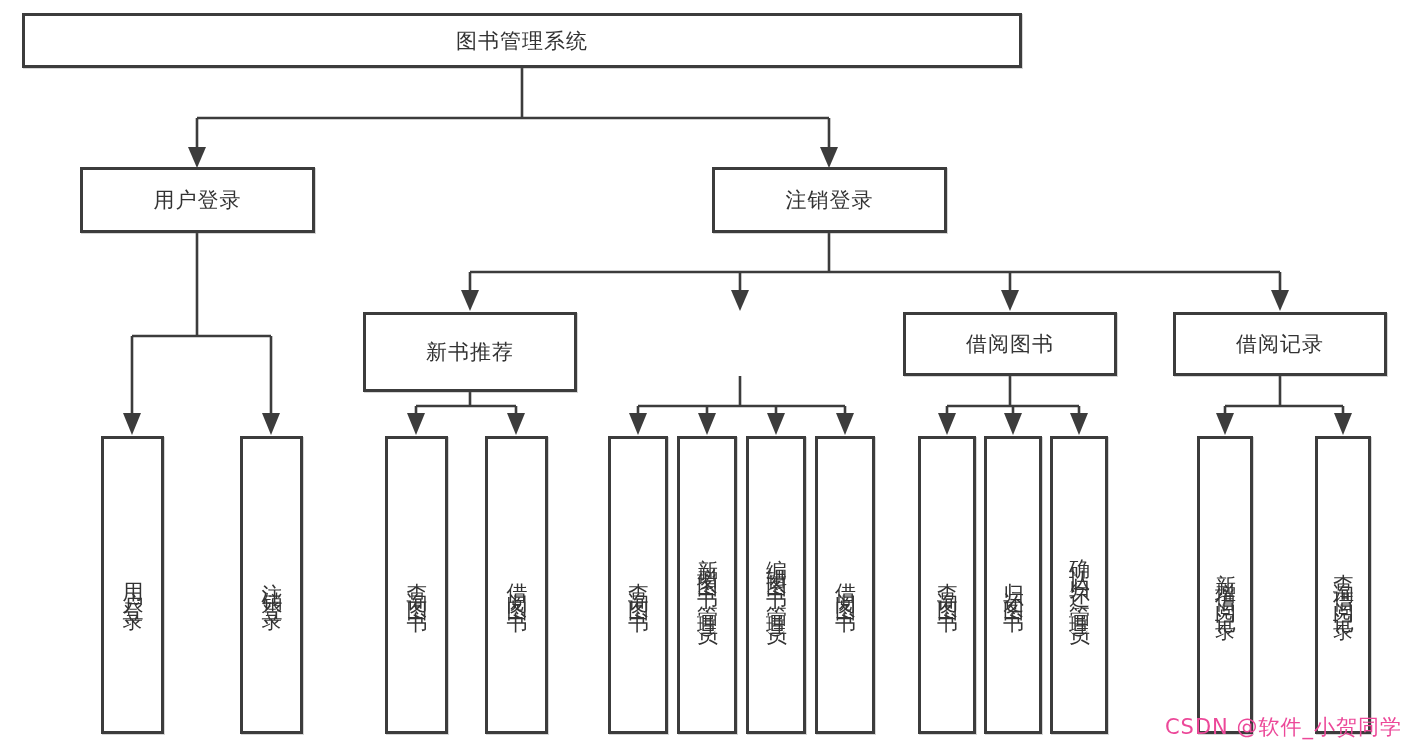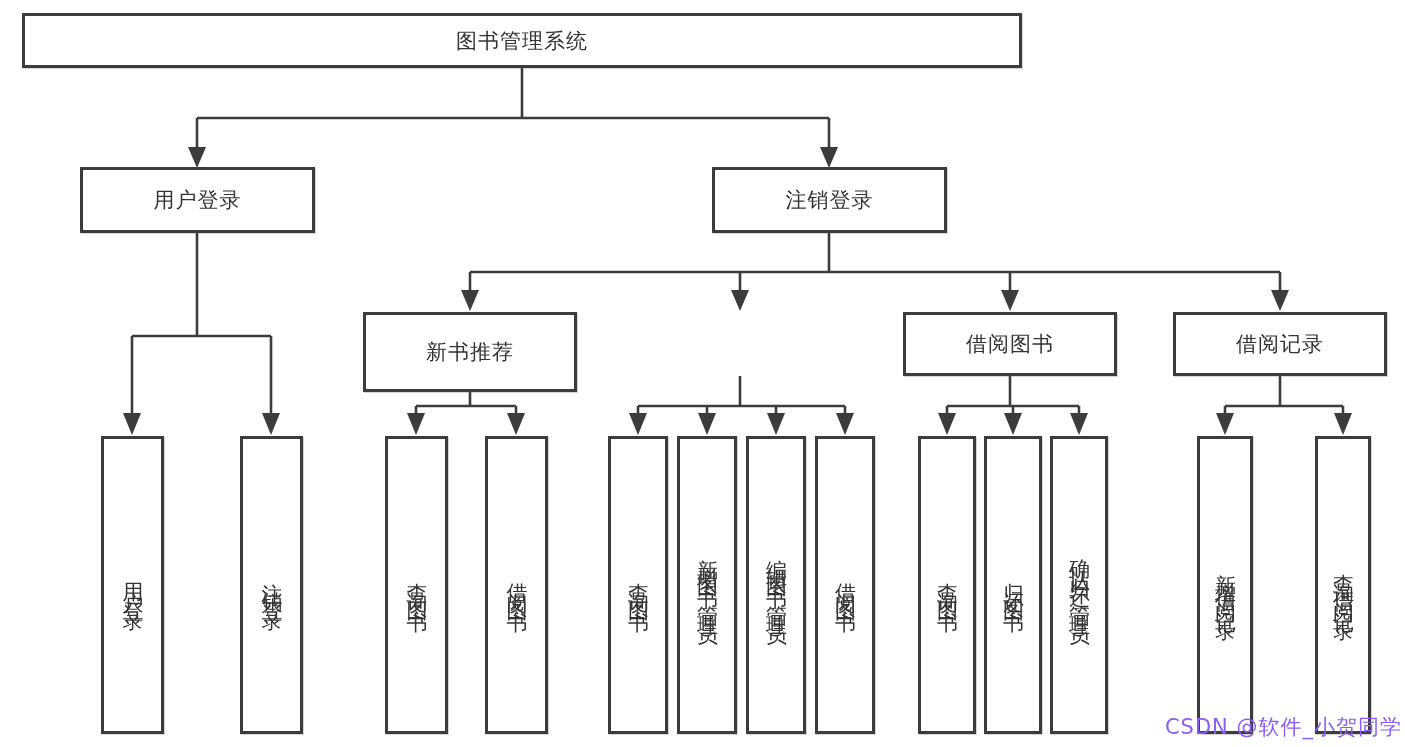--- a/index.html
+++ b/index.html
@@ -47,21 +47,21 @@
     font-size: 21px;
     letter-spacing: 0.45em;
     line-height: 1;
     white-space: nowrap;
   }
   .watermark {
     position: absolute;
     right: 3px;
     top: 713px;
     font-size: 21px;
-    color: #8b5cf6;
+    color: #ec4899;
     letter-spacing: 1px;
     white-space: nowrap;
     z-index: 5;
   }
 </style>
 </head>
 <body>
 
 <div class="canvas">
 

